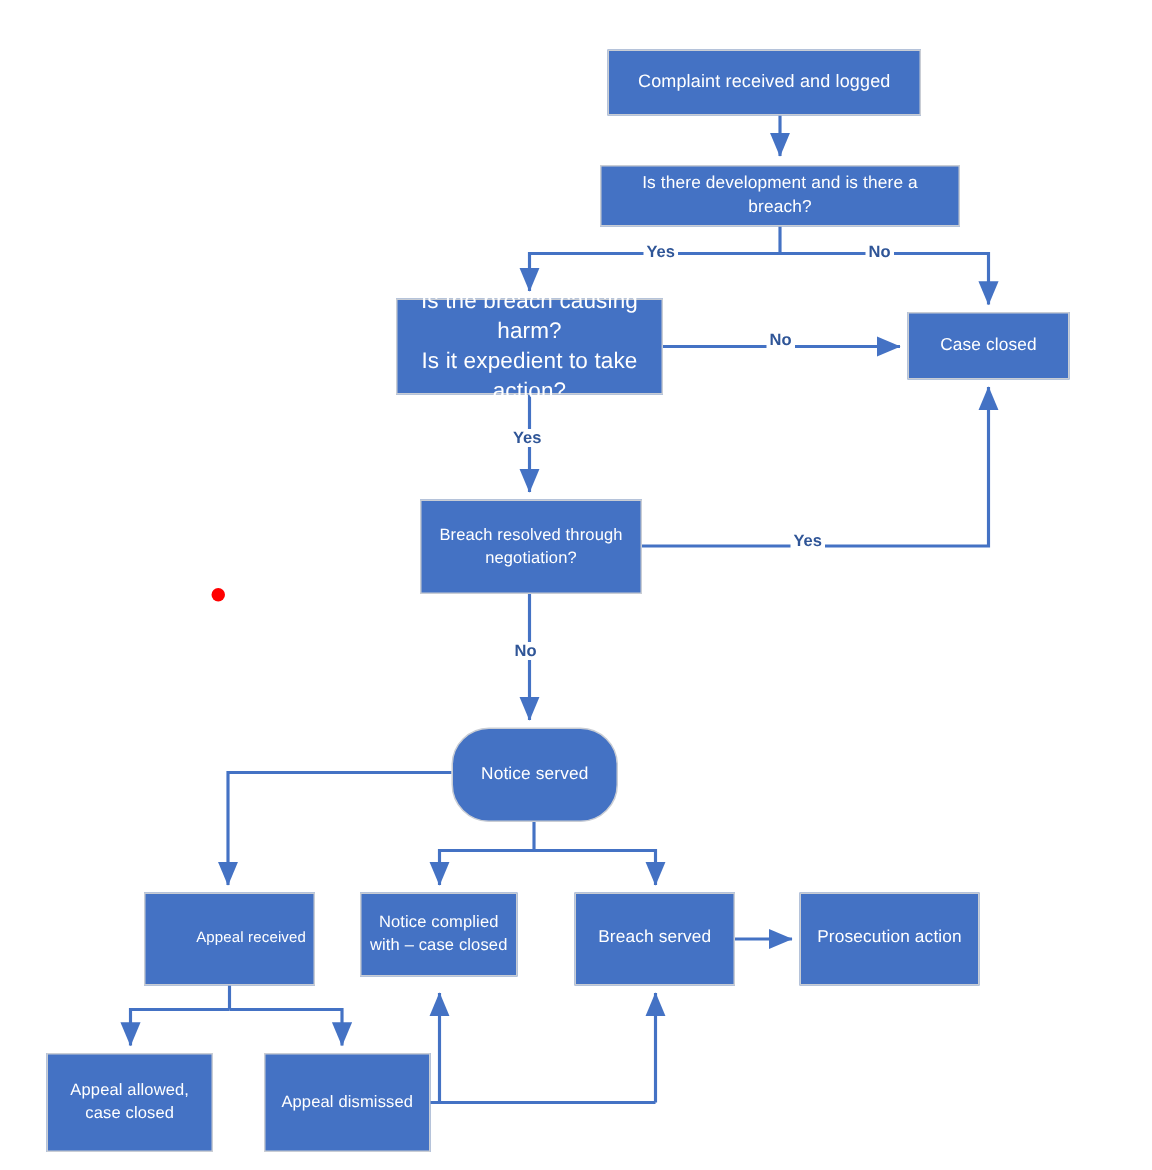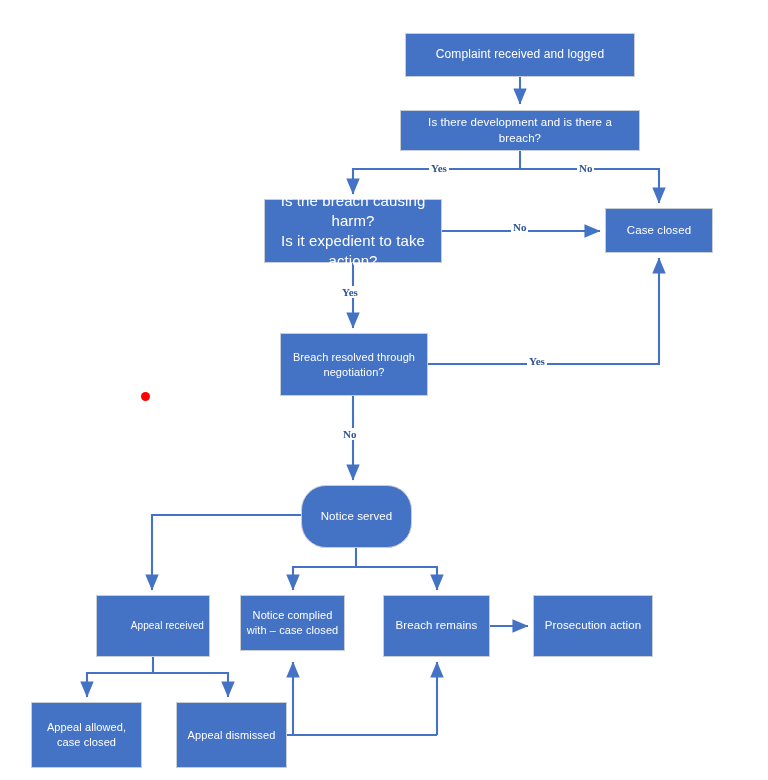--- a/index.html
+++ b/index.html
@@ -45,21 +45,20 @@
     width: 100%;
   }
   .edge-label {
     position: absolute;
     color: #2F5597;
     font-weight: bold;
     background: #ffffff;
     padding: 0 2px;
     z-index: 3;
     white-space: nowrap;
-    font-family: Liberation Serif, serif;
   }
   .red-dot {
     position: absolute;
     width: 9px;
     height: 9px;
     border-radius: 50%;
     background: #FF0000;
     z-index: 4;
   }
 </style>
@@ -103,21 +102,21 @@
       <path d="M490,626 L528,626" marker-end="url(#arrow)"></path>
 
       <path d="M283,735 L437,735"></path>
       <path d="M293,735 L293,662" marker-end="url(#arrow)"></path>
       <path d="M437,735 L437,662" marker-end="url(#arrow)"></path>
 
     </g>
   </svg>
 
   <div id="nodes-layer">
-      <div class="node" style="left: 405px; top: 33px; width: 230px; height: 44px; font-size: 12px; background: rgb(68, 114, 196);">
+      <div class="node" style="left: 405px; top: 33px; width: 209px; height: 44px; font-size: 12px; background: rgb(68, 114, 196);">
         <span>Complaint received and logged</span>
       </div>
       <div class="node" style="left: 400px; top: 110px; width: 240px; height: 41px; font-size: 11.5px; background: rgb(68, 114, 196);">
         <span>Is there development and is there a breach?</span>
       </div>
       <div class="node" style="left: 264px; top: 199px; width: 178px; height: 64px; font-size: 15px; background: rgb(68, 114, 196);">
         <span>Is the breach causing harm?<br>Is it expedient to take action?</span>
       </div>
       <div class="node" style="left: 605px; top: 208px; width: 108px; height: 45px; font-size: 11.5px; background: rgb(68, 114, 196);">
         <span>Case closed</span>
@@ -128,21 +127,21 @@
       <div class="node" style="left: 301px; top: 485px; width: 111px; height: 63px; font-size: 11.5px; background: rgb(68, 114, 196); border-radius: 25px;">
         <span>Notice served</span>
       </div>
       <div class="node" style="left: 96px; top: 595px; width: 114px; height: 62px; font-size: 10px; background: rgb(68, 114, 196); text-align: right;">
         <span>Appeal received</span>
       </div>
       <div class="node" style="left: 240px; top: 595px; width: 105px; height: 56px; font-size: 11px; background: rgb(68, 114, 196); justify-content: flex-end;">
         <span>Notice complied<br>with – case closed</span>
       </div>
       <div class="node" style="left: 383px; top: 595px; width: 107px; height: 62px; font-size: 11.5px; background: rgb(68, 114, 196);">
-        <span>Breach remains</span>
+        <span>Breach served</span>
       </div>
       <div class="node" style="left: 533px; top: 595px; width: 120px; height: 62px; font-size: 11.5px; background: rgb(68, 114, 196);">
         <span>Prosecution action</span>
       </div>
       <div class="node" style="left: 31px; top: 702px; width: 111px; height: 66px; font-size: 11px; background: rgb(68, 114, 196);">
         <span>Appeal allowed,<br>case closed</span>
       </div>
       <div class="node" style="left: 176px; top: 702px; width: 111px; height: 66px; font-size: 11px; background: rgb(68, 114, 196);">
         <span>Appeal dismissed</span>
       </div>

